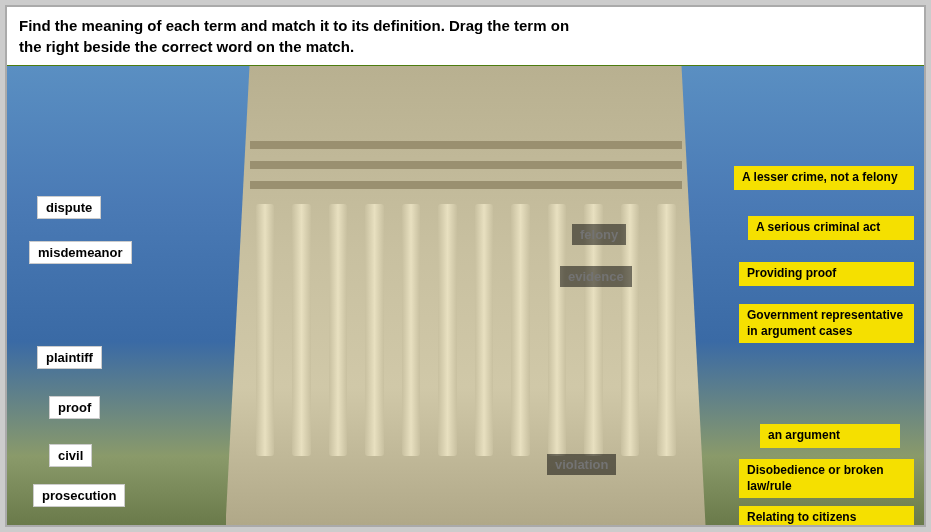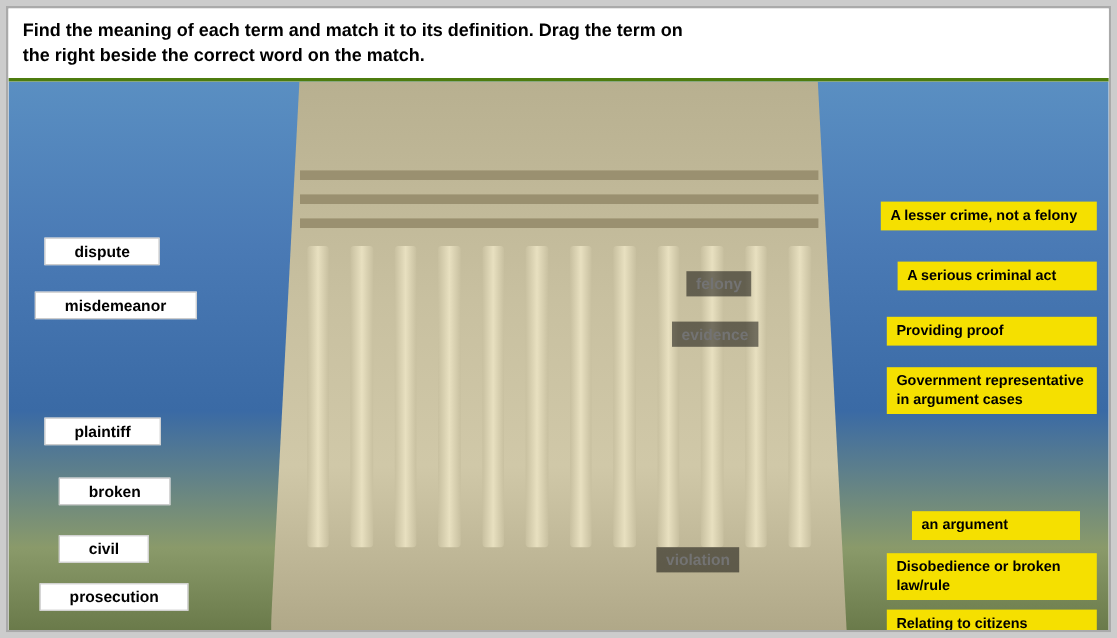--- a/index.html
+++ b/index.html
@@ -22,21 +22,21 @@
       display: flex;
       flex-direction: column;
       overflow: hidden;
     }
 
     .instruction-bar {
       background: white;
       padding: 8px 12px;
       font-size: 15px;
       font-weight: bold;
-      border-bottom: 3px solid #4d7c0f;
+      border-bottom: 1px solid #4d7c0f;
       line-height: 1.4;
       flex-shrink: 0;
     }
 
     .content-area {
       position: relative;
       flex: 1;
       overflow: hidden;
     }
 
@@ -86,21 +86,21 @@
     .column {
       width: 22px;
       background: linear-gradient(90deg, #c8c0a0, #e8e0c0, #c8c0a0);
       border-radius: 3px;
     }
 
     
     .term-label {
       position: absolute;
       background: white;
-      padding: 3px 24px;
+      padding: 3px 8px;
       font-size: 13px;
       font-weight: bold;
       border: 1px solid #ccc;
       white-space: nowrap;
       cursor: grab;
     }
 
     
     .definition-box {
       position: absolute;
@@ -151,21 +151,21 @@
         <div class="column"></div>
         <div class="column"></div>
         <div class="column"></div>
         <div class="column"></div>
       </div>
     </div>
 
     <div class="term-label" style="top:130px;left:30px;">dispute</div>
     <div class="term-label" style="top:175px;left:22px;">misdemeanor</div>
     <div class="term-label" style="top:280px;left:30px;">plaintiff</div>
-    <div class="term-label" style="top:330px;left:42px;">broken</div>
+    <div class="term-label" style="top:330px;left:42px;">proof</div>
     <div class="term-label" style="top:378px;left:42px;">civil</div>
     <div class="term-label" style="top:418px;left:26px;">prosecution</div>
 
     <div class="middle-label" style="top:158px;left:565px;">felony</div>
     <div class="middle-label" style="top:200px;left:553px;">evidence</div>
     <div class="middle-label" style="top:388px;left:540px;">violation</div>
 
     <div class="definition-box" style="top:100px;right:10px;width:198px;">A lesser crime, not a felony</div>
     <div class="definition-box" style="top:150px;right:10px;width:166px;">A serious criminal act</div>
     <div class="definition-box" style="top:196px;right:10px;width:175px;">Providing proof</div>

